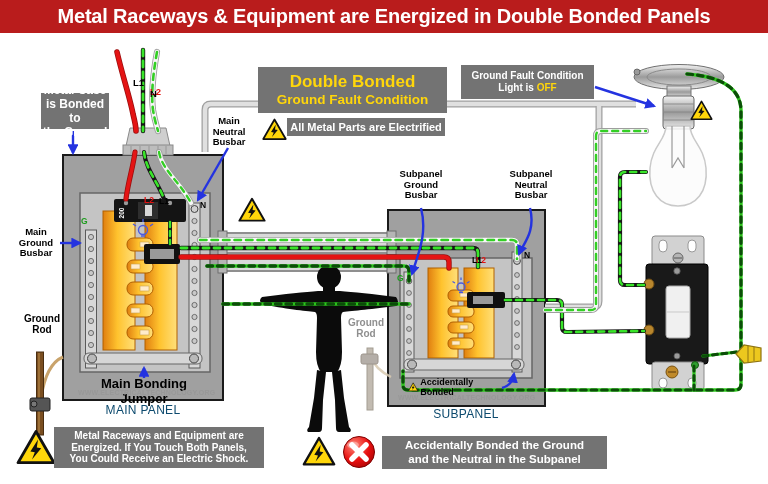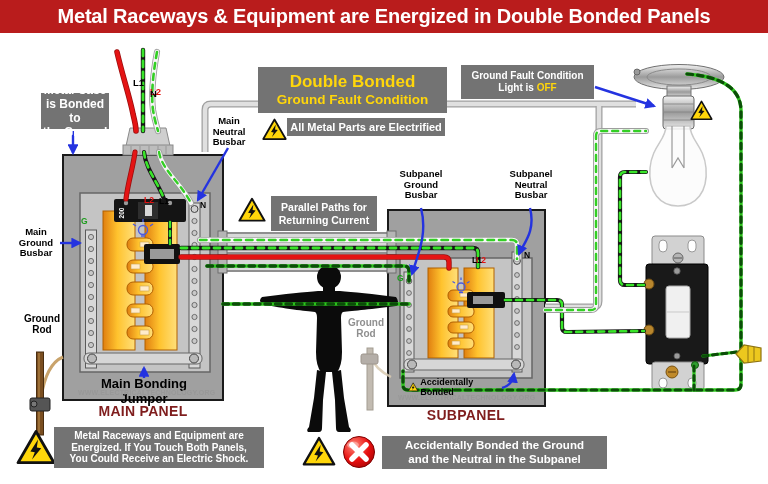--- a/index.html
+++ b/index.html
@@ -10,21 +10,21 @@
             display:flex;align-items:center;justify-content:center;
             font-size:20px;font-weight:bold;letter-spacing:-0.2px;}
   .blackbox{background:#737373;color:#fff;font-weight:bold;text-align:center;
             display:flex;flex-direction:column;justify-content:center;line-height:1.18;}
   .lbl{font-weight:bold;color:#000;text-align:center;line-height:1.12;}
   .yellow{color:#ffd60a;}
   .red{color:#e01212;margin-left:44px;}
   .green{color:#1c9c1c;}
   .gray{color:#8f8f8f;}
   .wm{font-size:7px;color:#989898;text-align:center;letter-spacing:0.2px;font-weight:bold;}
-  .pname{font-size:14px;font-weight:bold;text-align:center;color:#7f1d1d;letter-spacing:0.3px;}
+  .pname{font-size:12px;font-weight:normal;text-align:center;color:#0c4a6e;letter-spacing:0.3px;}
   .wlab{font-weight:bold;font-size:8.5px;}
   .ab-label{display:flex;align-items:center;justify-content:center;gap:2px;
             font-size:9px;font-weight:bold;color:#000;}
   svg{display:block;}
 </style>
 </head>
 <body>
 
 <div class="stage">
 
@@ -376,24 +376,20 @@
 
   <div class="abs blackbox" style="left:287px;top:118px;width:158px;height:18px;font-size:11px;">
     <div>All Metal Parts are Electrified</div>
   </div>
 
   <div class="abs blackbox" style="left:461px;top:65px;width:133px;height:34px;font-size:10px;">
     <div>Ground Fault Condition</div>
     <div><span>Light is</span>&nbsp;<span class="yellow">OFF</span></div>
   </div>
 
-  <div class="abs blackbox" style="left:271px;top:196px;width:106px;height:35px;font-size:10.5px;">
-    <div>Parallel Paths for</div>
-    <div>Returning Current</div>
-  </div>
 
   <div class="abs blackbox" style="left:54px;top:427px;width:210px;height:41px;font-size:10px;">
     <div>Metal Raceways and Equipment are</div>
     <div>Energized. If You Touch Both Panels,</div>
     <div>You Could Receive an Electric Shock.</div>
   </div>
 
   <div class="abs blackbox" style="left:382px;top:436px;width:225px;height:33px;font-size:11.5px;">
     <div>Accidentally Bonded the Ground</div>
     <div>and the Neutral in the Subpanel</div>

